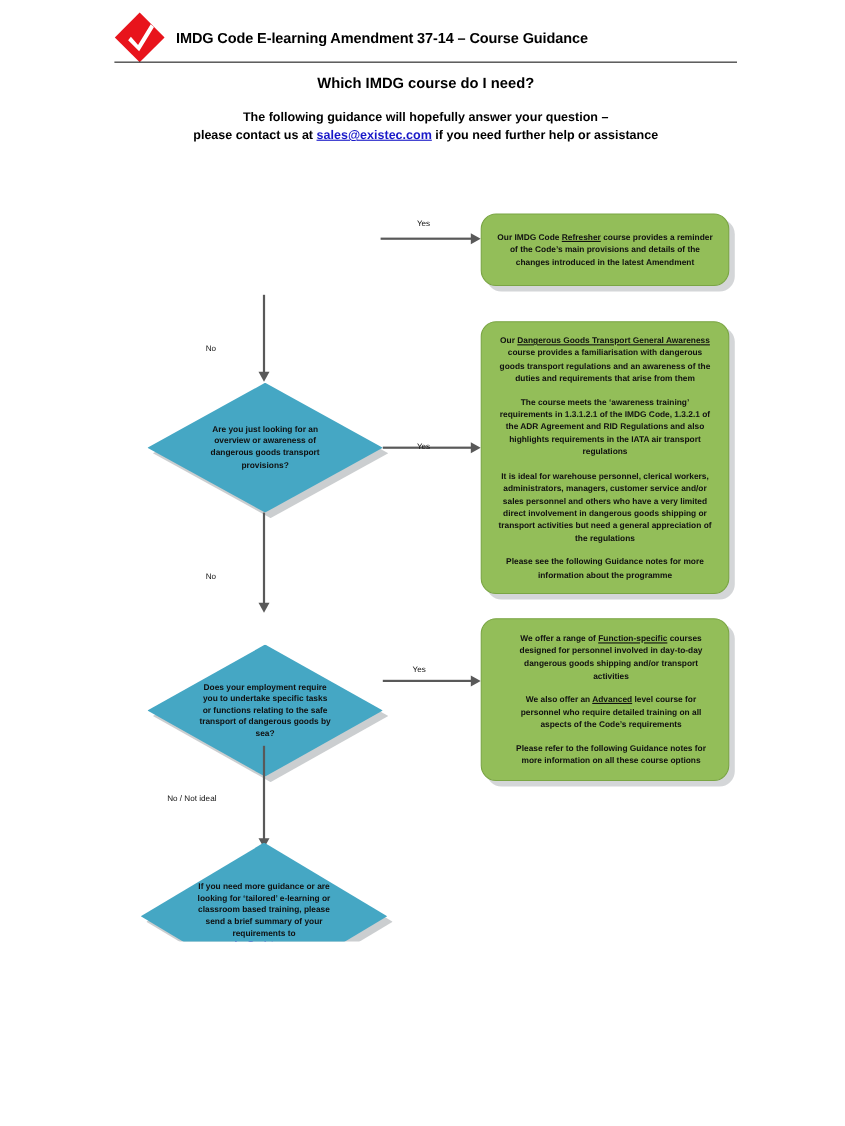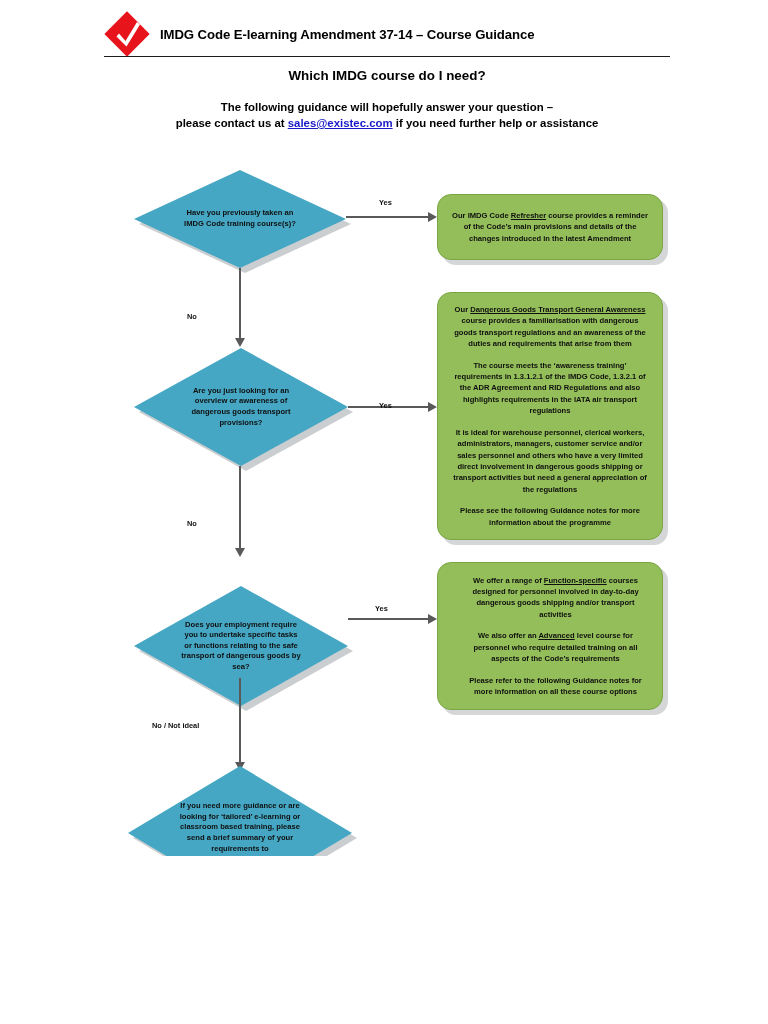--- a/index.html
+++ b/index.html
@@ -159,21 +159,21 @@
   .arrow-right {
     position: absolute;
     width: 0; height: 0;
     border-top: 5px solid transparent;
     border-bottom: 5px solid transparent;
     border-left: 9px solid #595959;
   }
   .edge-label {
     position: absolute;
     font-size: 7.4px;
-    font-weight: bold;
+    font-weight: normal;
     color: #101010;
     white-space: nowrap;
   }
 
   
   #footer-rule {
     position: absolute;
     left: 104px; top: 932px;
     width: 566px; height: 0;
     border-top: 1.6px solid #1c1c1c;
@@ -243,25 +243,20 @@
   <div id="header-rule"></div>
 
   <div id="intro">
     <div>The following guidance will hopefully answer your question –</div>
     <div>
       <span>please contact us at </span><a class="maillink" href="#">sales@existec.com</a><span> if you need further help or assistance</span>
     </div>
   </div>
   <div id="doc-title">Which IMDG course do I need?</div>
 
-  <div class="diamond-wrap" style="left:134px; top:170px; width:212px; height:98px;">
-    <div class="diamond-shadow"></div>
-    <div class="diamond"></div>
-    <div class="diamond-text">Have you previously taken an IMDG Code training course(s)?</div>
-  </div>
 
   <div class="conn-h" style="left:346px; top:216px; width:84px;"></div>
   <div class="arrow-right" style="left:428px; top:212px;"></div>
   <div class="edge-label" style="left:379px; top:198px;">Yes</div>
 
   <div class="conn-v" style="left:239px; top:268px; height:72px;"></div>
   <div class="arrow-down" style="left:235px; top:338px;"></div>
   <div class="edge-label" style="left:187px; top:312px;">No</div>
 
   <div class="greenbox" style="left:437px; top:194px; width:226px; height:66px;">

